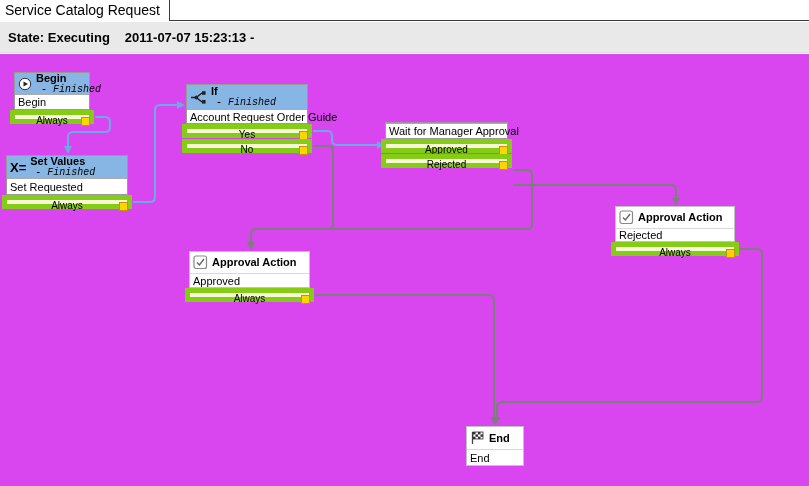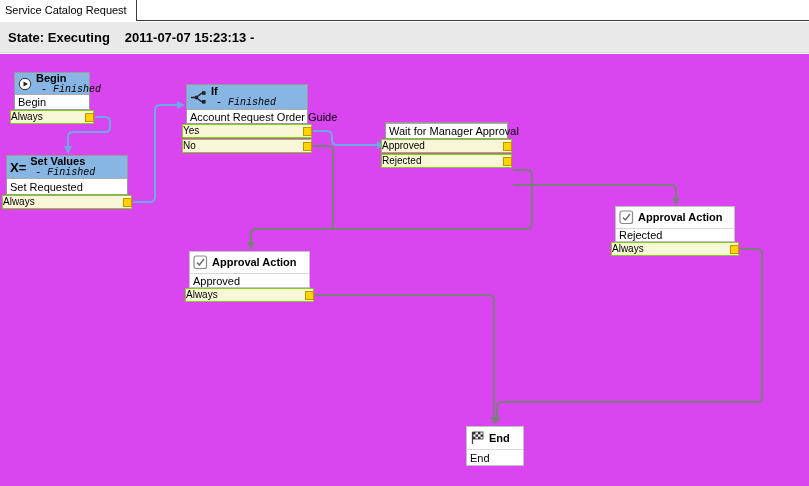--- a/index.html
+++ b/index.html
@@ -2,21 +2,21 @@
 <html><head>
 <meta charset="utf-8">
 <style>
   html,body{margin:0;padding:0;background:#fff;}
   .app{position:relative;width:809px;height:486px;overflow:hidden;
        font-family:"Liberation Sans",sans-serif;color:#000;background:#fff;}
   
   .tabbar{position:absolute;left:0;top:0;width:809px;height:21px;background:#fff;
           border-bottom:1px solid #3c3c3c;box-sizing:border-box;}
   .tab{display:inline-block;height:21px;line-height:21px;padding:0 9px 0 5px;
-       border-right:1px solid #3c3c3c;font-size:11px;background:#fff;box-sizing:border-box;}
+       border-right:1px solid #3c3c3c;font-size:14px;background:#fff;box-sizing:border-box;}
   
   .statusbar{position:absolute;left:0;top:22px;width:809px;height:31px;background:#E9E9E9;
              border-bottom:1px solid #DDD;box-sizing:border-box;
              display:flex;align-items:center;font-size:13px;font-weight:bold;}
   .statusbar .state{margin-left:8px;}
   .statusbar .ts{margin-left:15px;}
   
   .canvas{position:absolute;left:0;top:54px;width:809px;height:432px;background:#d946ef;}
   .wires{position:absolute;left:0;top:0;z-index:1;}
   
@@ -27,22 +27,22 @@
   .finished .hdr{background:#87B5E4;}
   .running .hdr{background:#4BBA51;}
   .titles{display:flex;flex-direction:column;justify-content:center;}
   .tt{font-weight:bold;font-size:11px;line-height:11px;white-space:nowrap;}
   .st{font-style:italic;font-size:10px;line-height:11px;padding-left:5px;white-space:nowrap;font-family:Liberation Mono, monospace;}
   .bodyrow{border-top:1px solid #ABABAB;font-size:11px;padding:0 3px;display:flex;
            align-items:center;box-sizing:border-box;background:#fff;white-space:nowrap;}
   .node.pending .bodyrow{border-top-color:#D8D8D8;}
   
   .trow{position:relative;margin:0 -4px;height:14px;box-sizing:border-box;
-        border:1px solid #84cc16;background:#F8F8D8;font-size:10px;line-height:12px;
-        text-align:left;white-space:nowrap;}
+        border:5px solid #84cc16;background:#F8F8D8;font-size:10px;line-height:12px;
+        text-align:center;white-space:nowrap;}
   .trow + .trow{margin-top:1px;}
   .handle{position:absolute;right:-1px;top:2px;width:9px;height:9px;box-sizing:border-box;
           background:#FFD400;border:1px solid #C99100;}
   .icn{display:inline-flex;flex:none;}
   .xeq{font-weight:bold;font-size:13px;line-height:13px;}
 </style>
 </head>
 <body>
 
 <div class="app">

